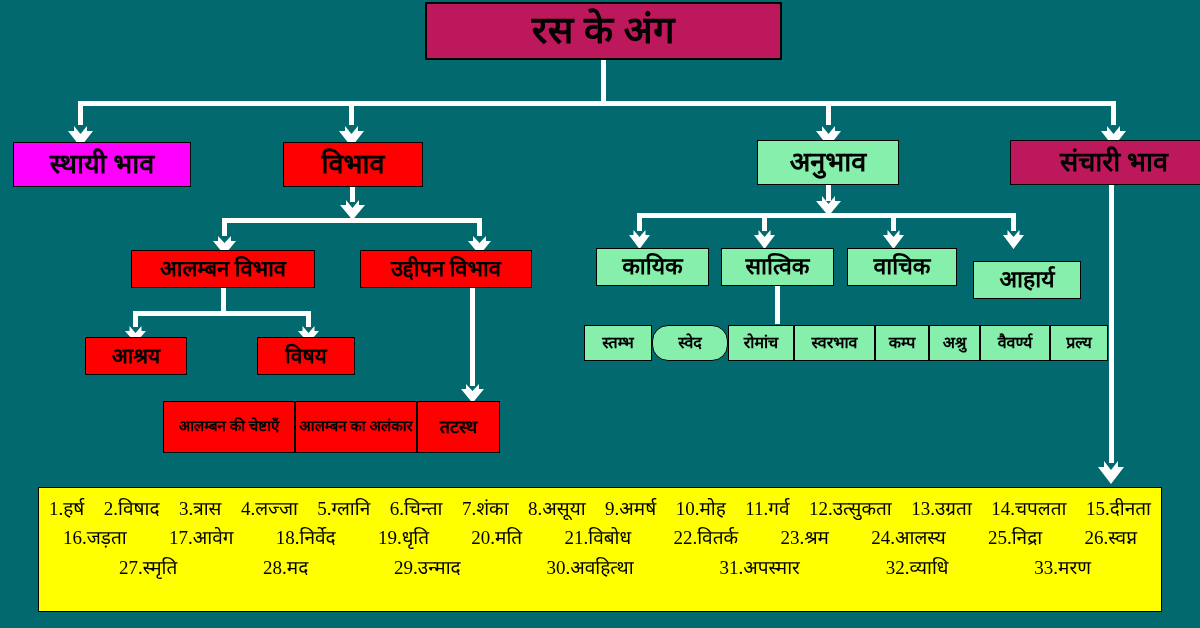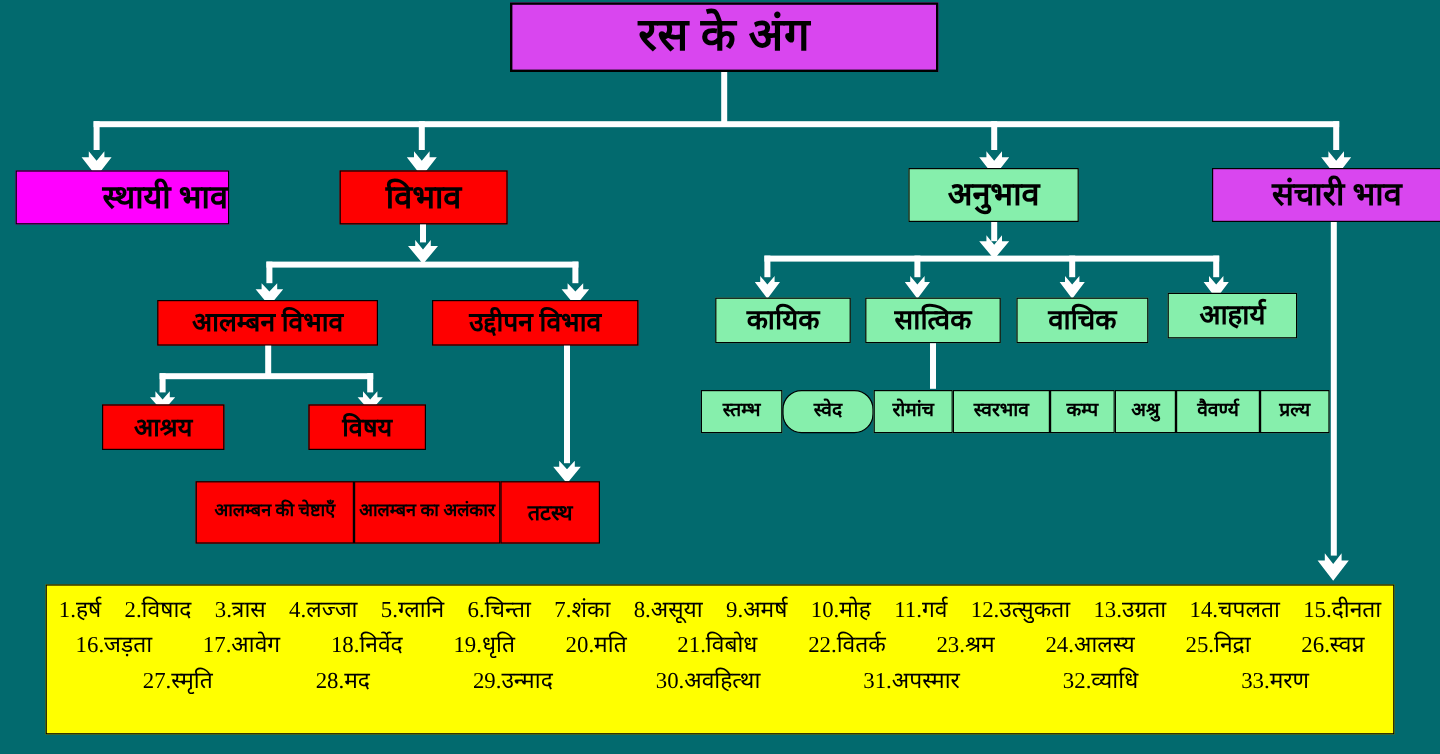--- a/index.html
+++ b/index.html
@@ -17,24 +17,24 @@
     position:absolute;
     box-sizing:border-box;
     display:flex;align-items:center;justify-content:center;
     text-align:center;
     color:#000;
     font-weight:700;
     line-height:1.05;
     white-space:nowrap;
     border:1px solid #000;
   }
-  .yellow{background:#d946ef;}
+  .yellow{background:#be185d;}
   .red{background:#fe0000;}
   .green{background:#86efac;}
-  .magenta{background:#ff00ff;justify-content:flex-end;}
+  .magenta{background:#ff00ff;}
 
   .title-box{font-size:38px;letter-spacing:.5px;border:2px solid #000;}
   .lvl2{font-size:27px;}
   .lvl3{font-size:22px;}
   .lvl4{font-size:21px;}
   .lvl3g{font-size:23px;}
   .small-green{font-size:16px;font-weight:700;}
   .small-red{font-size:15px;font-weight:700;line-height:1.15;white-space:normal;padding:1px 2px;}
 
   
@@ -230,21 +230,21 @@
 
   <div class="node green lvl3g" style="left:596px;top:248px;width:113px;height:38px;">
     <span>कायिक</span>
   </div>
   <div class="node green lvl3g" style="left:721px;top:248px;width:113px;height:38px;">
     <span>सात्विक</span>
   </div>
   <div class="node green lvl3g" style="left:847px;top:248px;width:110px;height:38px;">
     <span>वाचिक</span>
   </div>
-  <div class="node green lvl3g" style="left:973px;top:244px;width:108px;height:38px;">
+  <div class="node green lvl3g" style="left:973px;top:261px;width:108px;height:38px;">
     <span>आहार्य</span>
   </div>
 
   <div class="ln v" style="left:775px;top:286px;height:38px;"></div>
 
   <div class="cellrow" style="left:584px;top:325px;">
     <div class="node green small-green" style="width:68px;height:36px;">
       <span>स्तम्भ</span>
     </div>
     <div class="node green small-green" style="width:76px;height:36px;border-radius:16px;">

